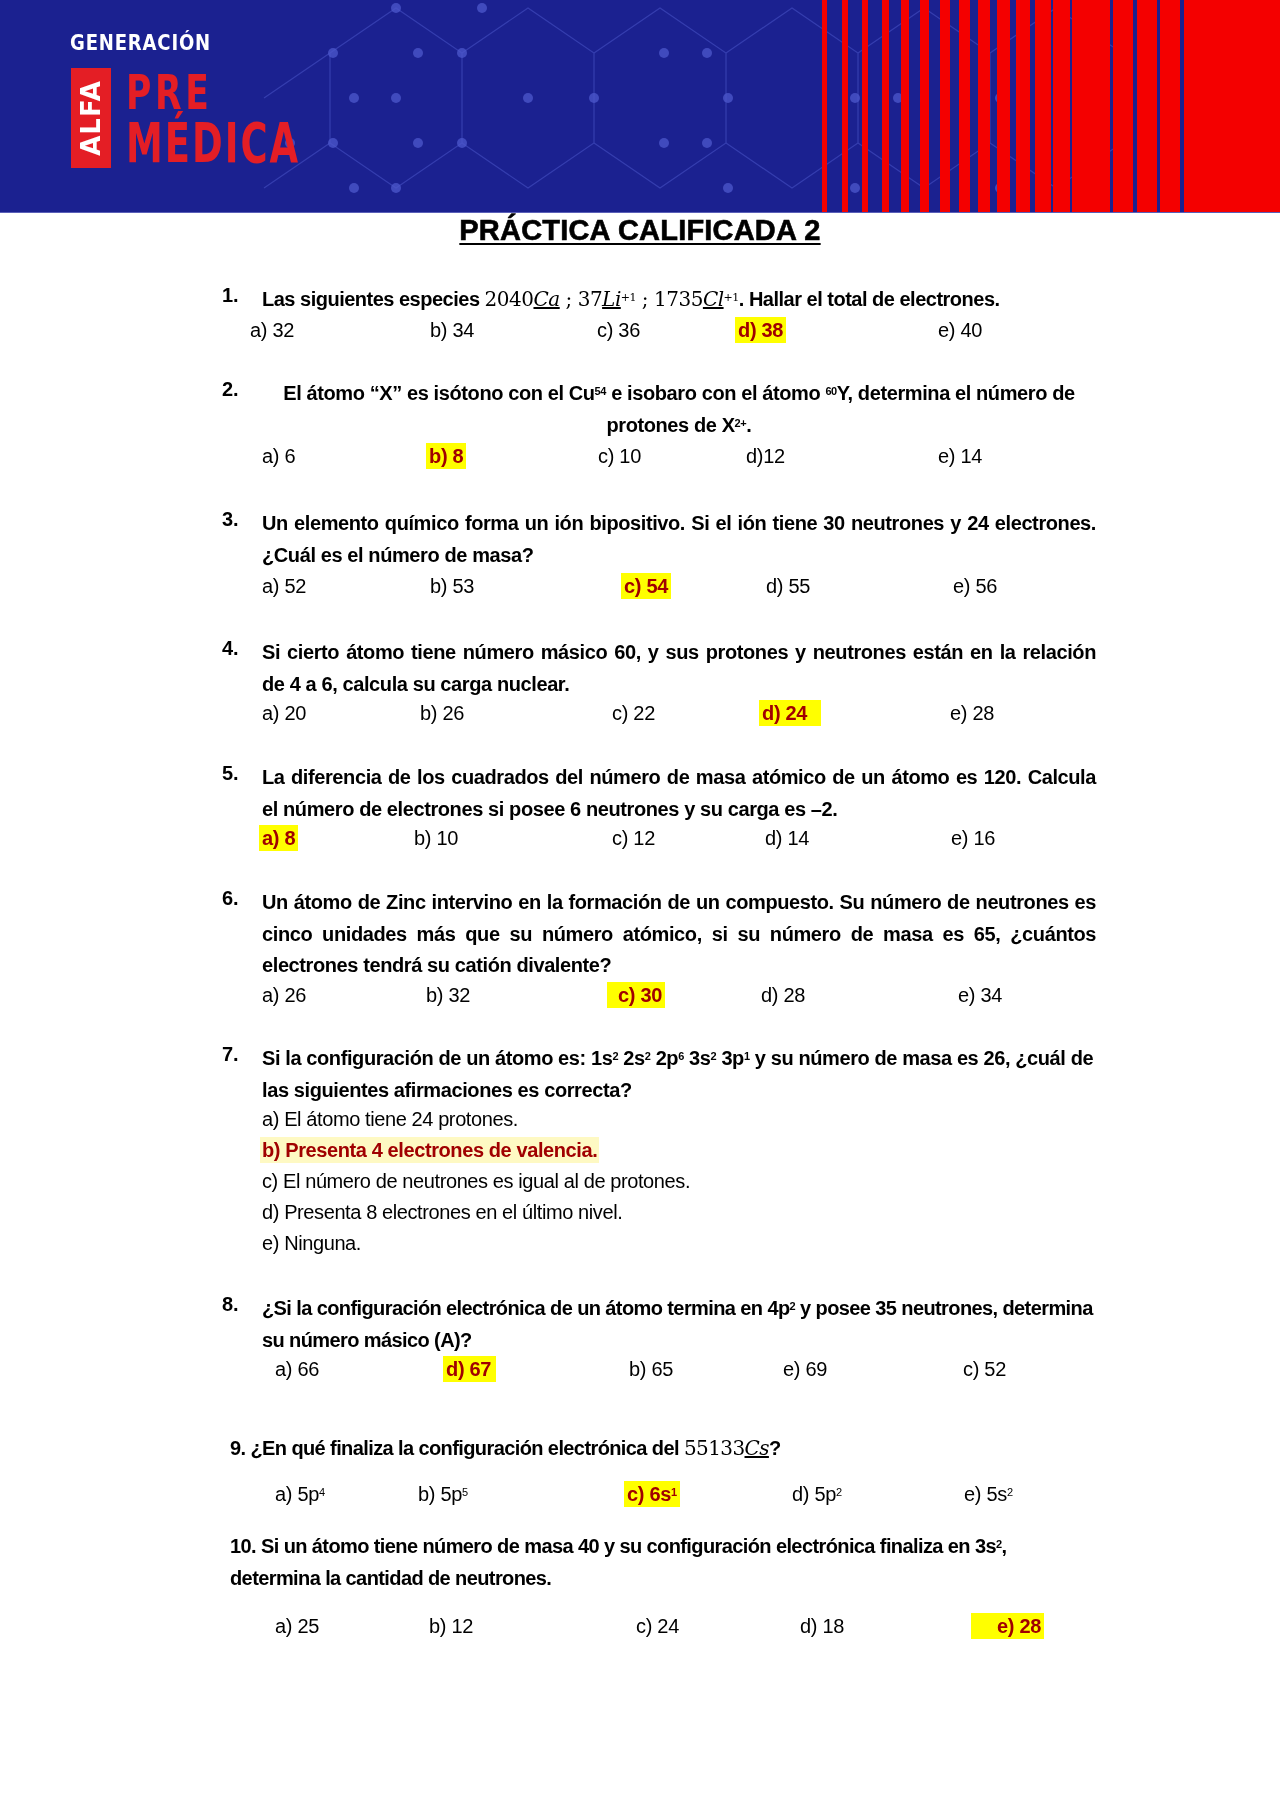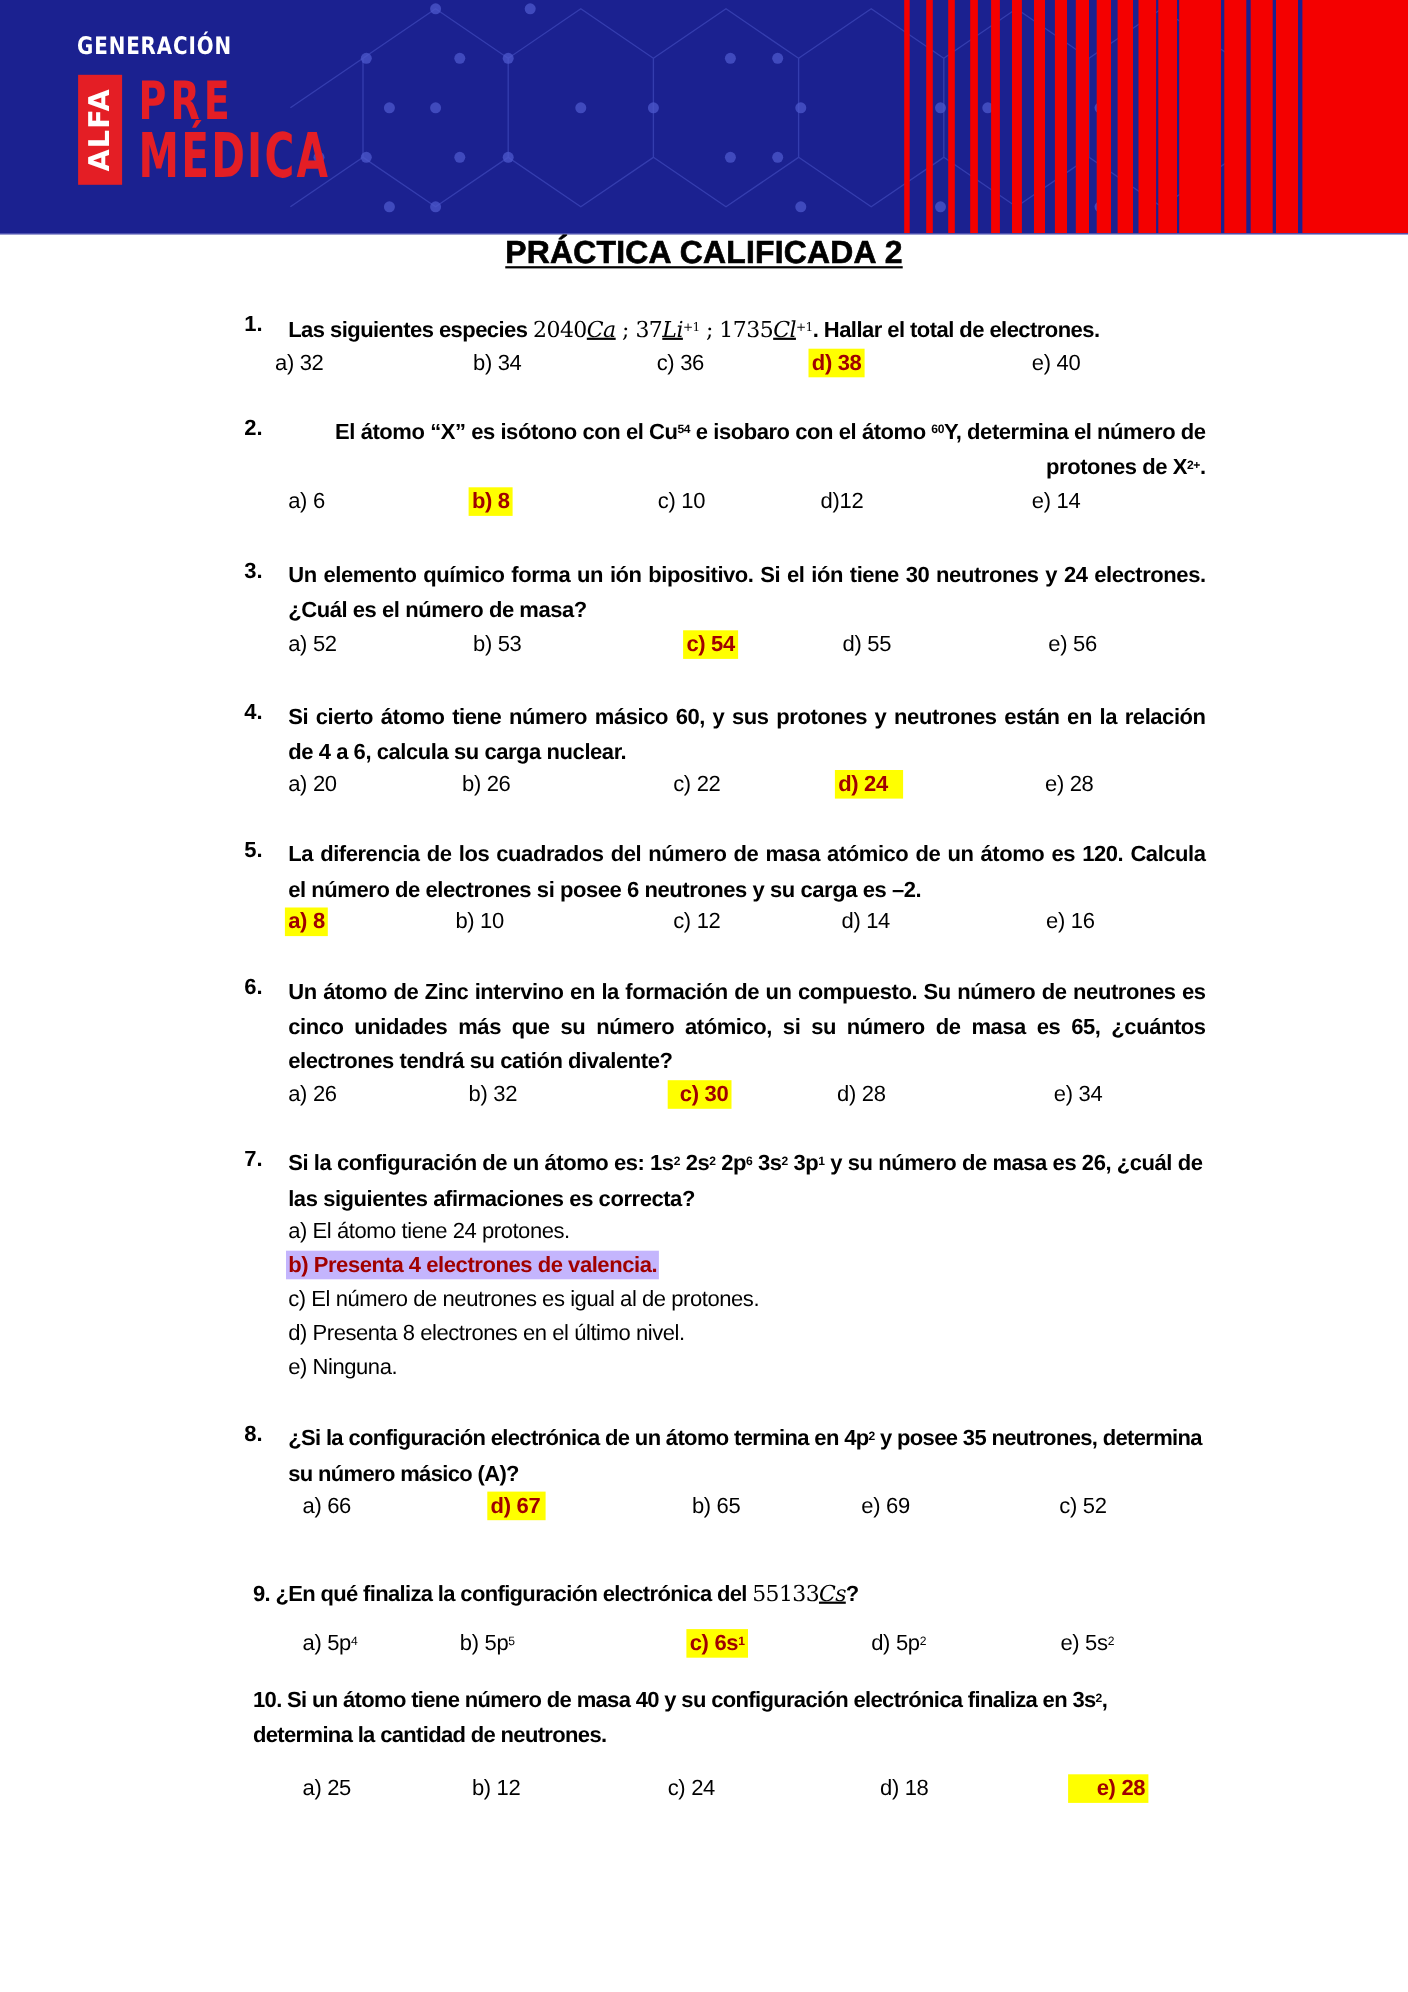--- a/index.html
+++ b/index.html
@@ -44,21 +44,21 @@
             line-height: 31.5px; text-align: justify; letter-spacing: -0.4px; }
   .q-text sup, .opt sup { font-size: 11px; vertical-align: top; position: relative; top: -2px; }
   .math { font-family: "DejaVu Serif", serif; font-weight: normal; font-size: 20px; }
   .math i { font-style: italic; text-decoration: underline; }
 
   .opts { position: absolute; left: 0; width: 1051px; height: 28px; text-decoration: underline; }
   .opt { position: absolute; font-size: 20px; white-space: nowrap; letter-spacing: -0.3px; line-height: 26px; }
   .opt.correct { background: #ffff00; color: #a00000; font-weight: bold; padding: 0 3px; margin-left: -3px; }
 
   .opt-line { position: absolute; left: 262px; font-size: 20px; letter-spacing: -0.4px; line-height: 26px; white-space: nowrap; }
-  .opt-line.correct { background: #c4b5fd; color: #a00000; font-weight: bold; padding: 0 2px; margin-left: -2px; }
+  .opt-line.correct { background: #fef9c3; color: #a00000; font-weight: bold; padding: 0 2px; margin-left: -2px; }
 </style>
 </head>
 <body>
 
 <div class="banner">
   <svg class="hex-layer" width="1280" height="212" viewBox="0 0 1280 212">
     <g stroke="#4a55c8" stroke-width="1.2" fill="none" opacity="0.55">
       <polyline points="330,53 396,8 462,53 462,143 396,188 330,143 330,53"></polyline>
       <polyline points="462,53 528,8 594,53 594,143 528,188 462,143"></polyline>
       <polyline points="594,53 660,8 726,53 726,143 660,188 594,143"></polyline>
@@ -140,21 +140,21 @@
     <span class="opt" style="left:250px">a)   32</span>
     <span class="opt" style="left:430px">b) 34</span>
     <span class="opt" style="left:597px">c) 36</span>
     <span class="opt correct" style="left:738px">d) 38</span>
     <span class="opt" style="left:938px">e) 40</span>
   </div>
 </div>
 
 <div class="q" style="top:378px">
   <span class="q-num">2.</span>
-  <div class="q-text" style="text-align:right;">
+  <div class="q-text" style="text-align:center;">
     <span>El átomo “X” es isótono con el Cu</span><sup>54</sup><span> e isobaro con el átomo </span><sup>60</sup><span>Y, determina el número de protones de X</span><sup>2+</sup><span>.</span>
   </div>
   <div class="opts" style="top:65px">
     <span class="opt" style="left:262px">a)   6</span>
     <span class="opt correct" style="left:429px">b) 8</span>
     <span class="opt" style="left:598px">c) 10</span>
     <span class="opt" style="left:746px">d)12</span>
     <span class="opt" style="left:938px">e) 14</span>
   </div>
 </div>
@@ -248,17 +248,17 @@
 </div>
 
 <div class="q" style="top:1531px">
   <div class="q-text" style="left:230px; width:866px; text-align:left; letter-spacing:-0.6px;">
     <span>10.</span>
     <span>Si un átomo tiene número de masa 40 y su configuración electrónica finaliza en 3s</span><sup>2</sup><span style="display:inline;">, determina la cantidad de neutrones.</span>
   </div>
   <div class="opts" style="top:82px">
     <span class="opt" style="left:275px">a) 25</span>
     <span class="opt" style="left:429px">b) 12</span>
-    <span class="opt" style="left:607px">c) 24</span>
+    <span class="opt" style="left:636px">c) 24</span>
     <span class="opt" style="left:800px">d) 18</span>
     <span class="opt correct" style="left:974px; padding-left:26px">e) 28</span>
   </div>
 </div>
 
 </body></html>

